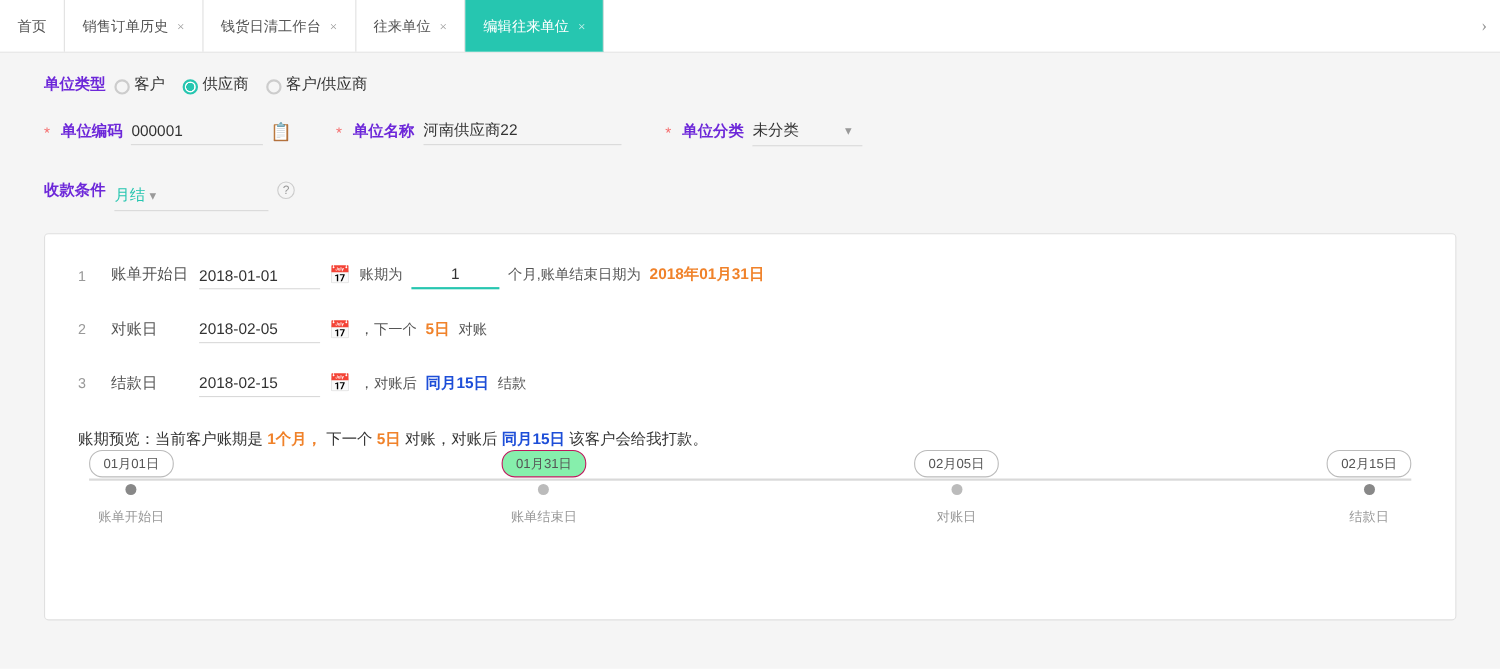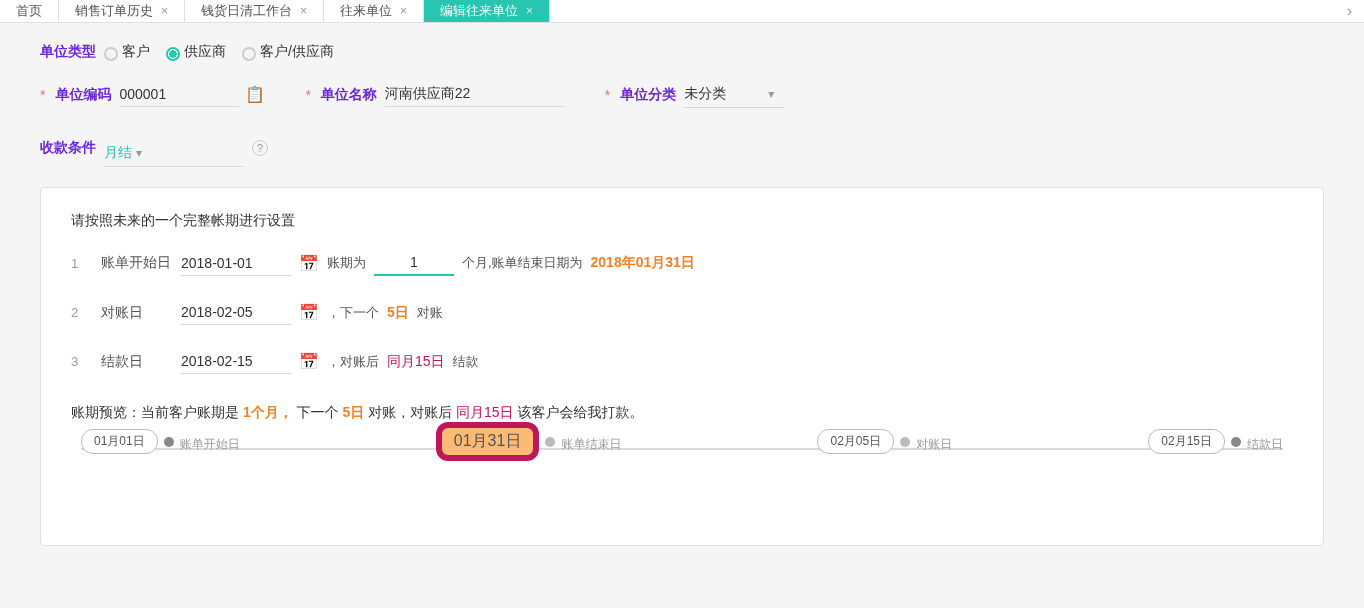--- a/index.html
+++ b/index.html
@@ -4,21 +4,22 @@
   <style>
     * { box-sizing: border-box; margin: 0; padding: 0; }
     body { font-family: 'Microsoft YaHei', Arial, sans-serif; font-size: 14px; color: #333; background: #f5f5f5; }
 
     
     .tab-bar {
       display: flex;
       align-items: stretch;
       background: #fff;
       border-bottom: 1px solid #e0e0e0;
-      height: 23px;
+      height: 48px;
+      font-family: Liberation Serif, serif;
     }
     .tab-item {
       display: flex;
       align-items: center;
       padding: 0 16px;
       cursor: pointer;
       font-size: 13px;
       color: #555;
       border-right: 1px solid #e0e0e0;
       white-space: nowrap;
@@ -213,33 +214,33 @@
       color: #333;
       width: 80px;
       background: transparent;
       text-align: center;
     }
     .row-desc {
       color: #555;
       font-size: 13px;
     }
     .highlight-orange { color: #f0822a; font-weight: bold; }
-    .highlight-teal { color: #be185d; font-weight: normal; }
+    .highlight-teal { color: #1d4ed8; font-weight: bold; }
 
     
     .preview-section {
       margin-top: 10px;
     }
     .preview-text {
       font-size: 14px;
       color: #333;
     }
     .tl-point {
       display: flex;
-      flex-direction: row;
+      flex-direction: column;
       align-items: center;
       gap: 6px;
     }
   </style>
 </head>
 <body>
 
 <div class="tab-bar">
   <div class="tab-item">
     <span>首页</span>
@@ -314,21 +315,20 @@
       <span class="form-label">收款条件</span>
       <div class="select-wrapper">
         <span class="select-value">月结</span>
         <span class="select-arrow">▾</span>
       </div>
       <div class="question-icon">?</div>
     </div>
   </div>
 
   <div class="setting-box">
-    <div class="box-title">请按照未来的一个完整帐期进行设置</div>
 
     <div class="setting-row">
       <span class="row-num">1</span>
       <span class="row-label">账单开始日</span>
       <div class="row-input-wrap">
         <input class="date-input" value="2018-01-01" style="">
         <span class="calendar-icon">📅</span>
         <span class="row-desc">账期为</span>
         <input class="period-input" value="1" style="">
         <span class="row-desc">个月,账单结束日期为</span>
@@ -377,21 +377,21 @@
 
         <div style="display:flex; justify-content:space-between; position:relative;">
 
           <div class="tl-point">
             <div style="border:1px solid #bbb; border-radius:12px; padding:3px 12px; font-size:12px; color:#555; background:#fff; white-space:nowrap;">01月01日</div>
             <div style="width:10px;height:10px;border-radius:50%;background:#888;z-index:2;position:relative;"></div>
             <div style="font-size:12px;color:#999;white-space:nowrap;margin-top:6px;">账单开始日</div>
           </div>
 
           <div class="tl-point">
-            <div style="border:6px solid #be185d; border-radius:12px; padding:3px 12px; font-size:16px; color:#555; background:#fdba74; white-space:nowrap;">01月31日</div>
+            <div style="border:1px solid #be185d; border-radius:12px; padding:3px 12px; font-size:12px; color:#555; background:#86efac; white-space:nowrap;">01月31日</div>
             <div style="width:10px;height:10px;border-radius:50%;background:#bbb;z-index:2;position:relative;"></div>
             <div style="font-size:12px;color:#999;white-space:nowrap;margin-top:6px;">账单结束日</div>
           </div>
 
           <div class="tl-point">
             <div style="border:1px solid #bbb; border-radius:12px; padding:3px 12px; font-size:12px; color:#555; background:#fff; white-space:nowrap;">02月05日</div>
             <div style="width:10px;height:10px;border-radius:50%;background:#bbb;z-index:2;position:relative;"></div>
             <div style="font-size:12px;color:#999;white-space:nowrap;margin-top:6px;">对账日</div>
           </div>
 

